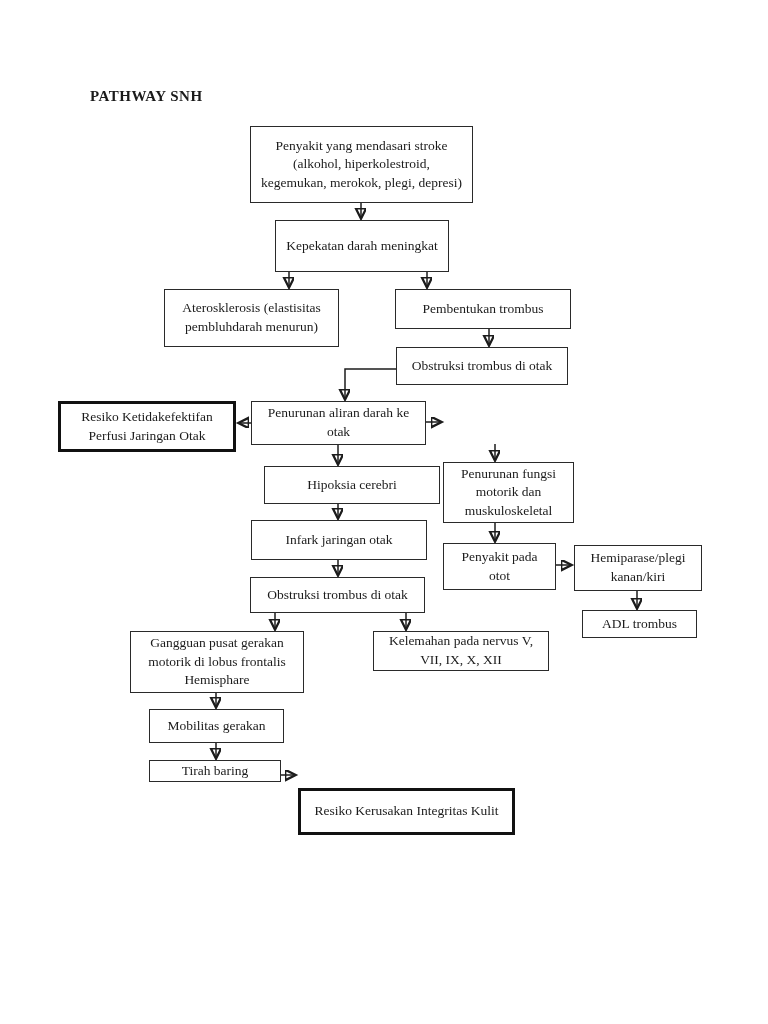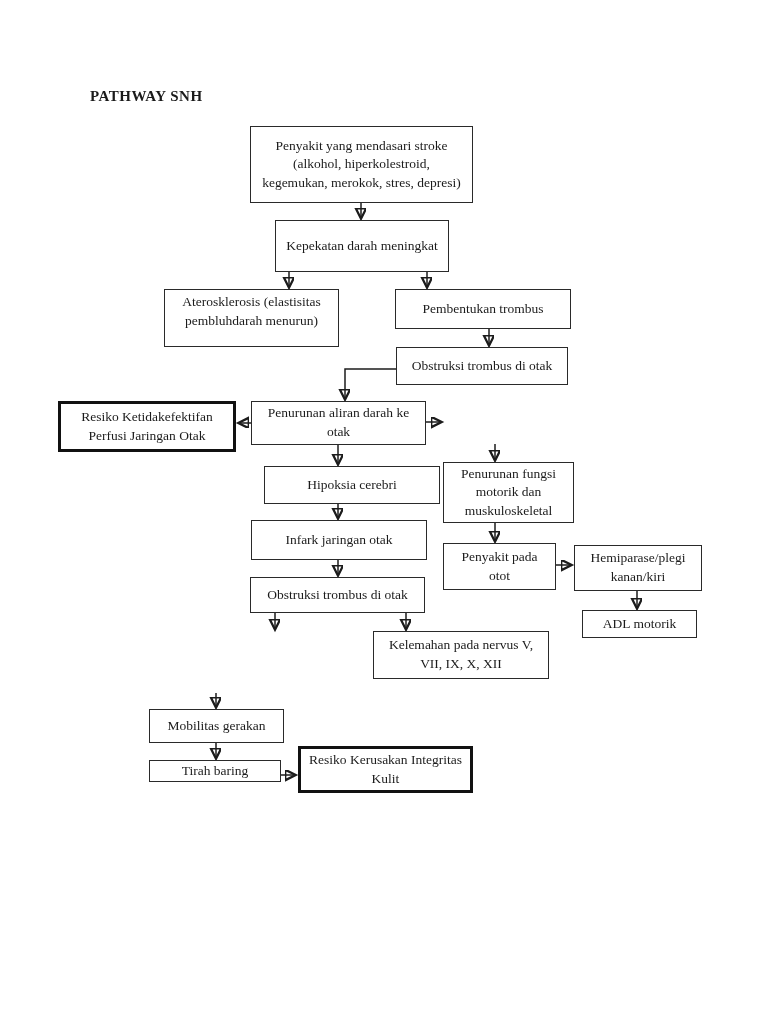--- a/index.html
+++ b/index.html
@@ -101,28 +101,28 @@
     <line x1="406" y1="613" x2="406" y2="629" marker-end="url(#ah)"></line>
 
     <line x1="216" y1="693" x2="216" y2="707" marker-end="url(#ah)"></line>
 
     <line x1="216" y1="743" x2="216" y2="758" marker-end="url(#ah)"></line>
 
     <line x1="281" y1="775" x2="295" y2="775" marker-end="url(#ah)"></line>
   </svg>
 
   <div class="node" style="left:250px; top:126px; width:223px; height:77px;">
-    <span>Penyakit yang mendasari stroke (alkohol, hiperkolestroid, kegemukan, merokok, stres, depresi)</span>
+    <span>Penyakit yang mendasari stroke (alkohol, hiperkolestroid, kegemukan, merokok, plegi, depresi)</span>
   </div>
 
   <div class="node" style="left:275px; top:220px; width:174px; height:52px;">
     <span>Kepekatan darah meningkat</span>
   </div>
 
-  <div class="node" style="left:164px; top:289px; width:175px; height:58px; align-items:flex-start; padding-top:3px;">
+  <div class="node" style="left:164px; top:289px; width:175px; height:58px; align-items:flex-start; padding-top:9px;">
     <span>Aterosklerosis (elastisitas pembluhdarah menurun)</span>
   </div>
 
   <div class="node" style="left:395px; top:289px; width:176px; height:40px;">
     <span>Pembentukan trombus</span>
   </div>
 
   <div class="node" style="left:396px; top:347px; width:172px; height:38px;">
     <span>Obstruksi trombus di otak</span>
   </div>
@@ -150,37 +150,40 @@
 
   <div class="node" style="left:443px; top:543px; width:113px; height:47px;">
     <span>Penyakit pada otot</span>
   </div>
 
   <div class="node" style="left:574px; top:545px; width:128px; height:46px;">
     <span>Hemiparase/plegi kanan/kiri</span>
   </div>
 
   <div class="node" style="left:582px; top:610px; width:115px; height:28px;">
-    <span>ADL motorik</span>
+    <span>ADL trombus</span>
   </div>
 
   <div class="node" style="left:250px; top:577px; width:175px; height:36px;">
     <span>Obstruksi trombus di otak</span>
   </div>
 
+  <div class="node" style="left:130px; top:631px; width:174px; height:62px;">
+    <span>Gangguan pusat gerakan motorik di lobus frontalis Hemisphare</span>
+  </div>
 
-  <div class="node" style="left:373px; top:631px; width:176px; height:48px;">
+  <div class="node" style="left:373px; top:631px; width:176px; height:40px;">
     <span>Kelemahan pada nervus V, VII, IX, X, XII</span>
   </div>
 
   <div class="node" style="left:149px; top:709px; width:135px; height:34px;">
     <span>Mobilitas gerakan</span>
   </div>
 
   <div class="node" style="left:149px; top:760px; width:132px; height:22px;">
     <span>Tirah baring</span>
   </div>
 
-  <div class="node bold-border" style="left:298px; top:746px; width:175px; height:47px;">
+  <div class="node bold-border" style="left:298px; top:788px; width:217px; height:47px;">
     <span>Resiko Kerusakan Integritas Kulit</span>
   </div>
 
 </div>
 
 </body></html>

